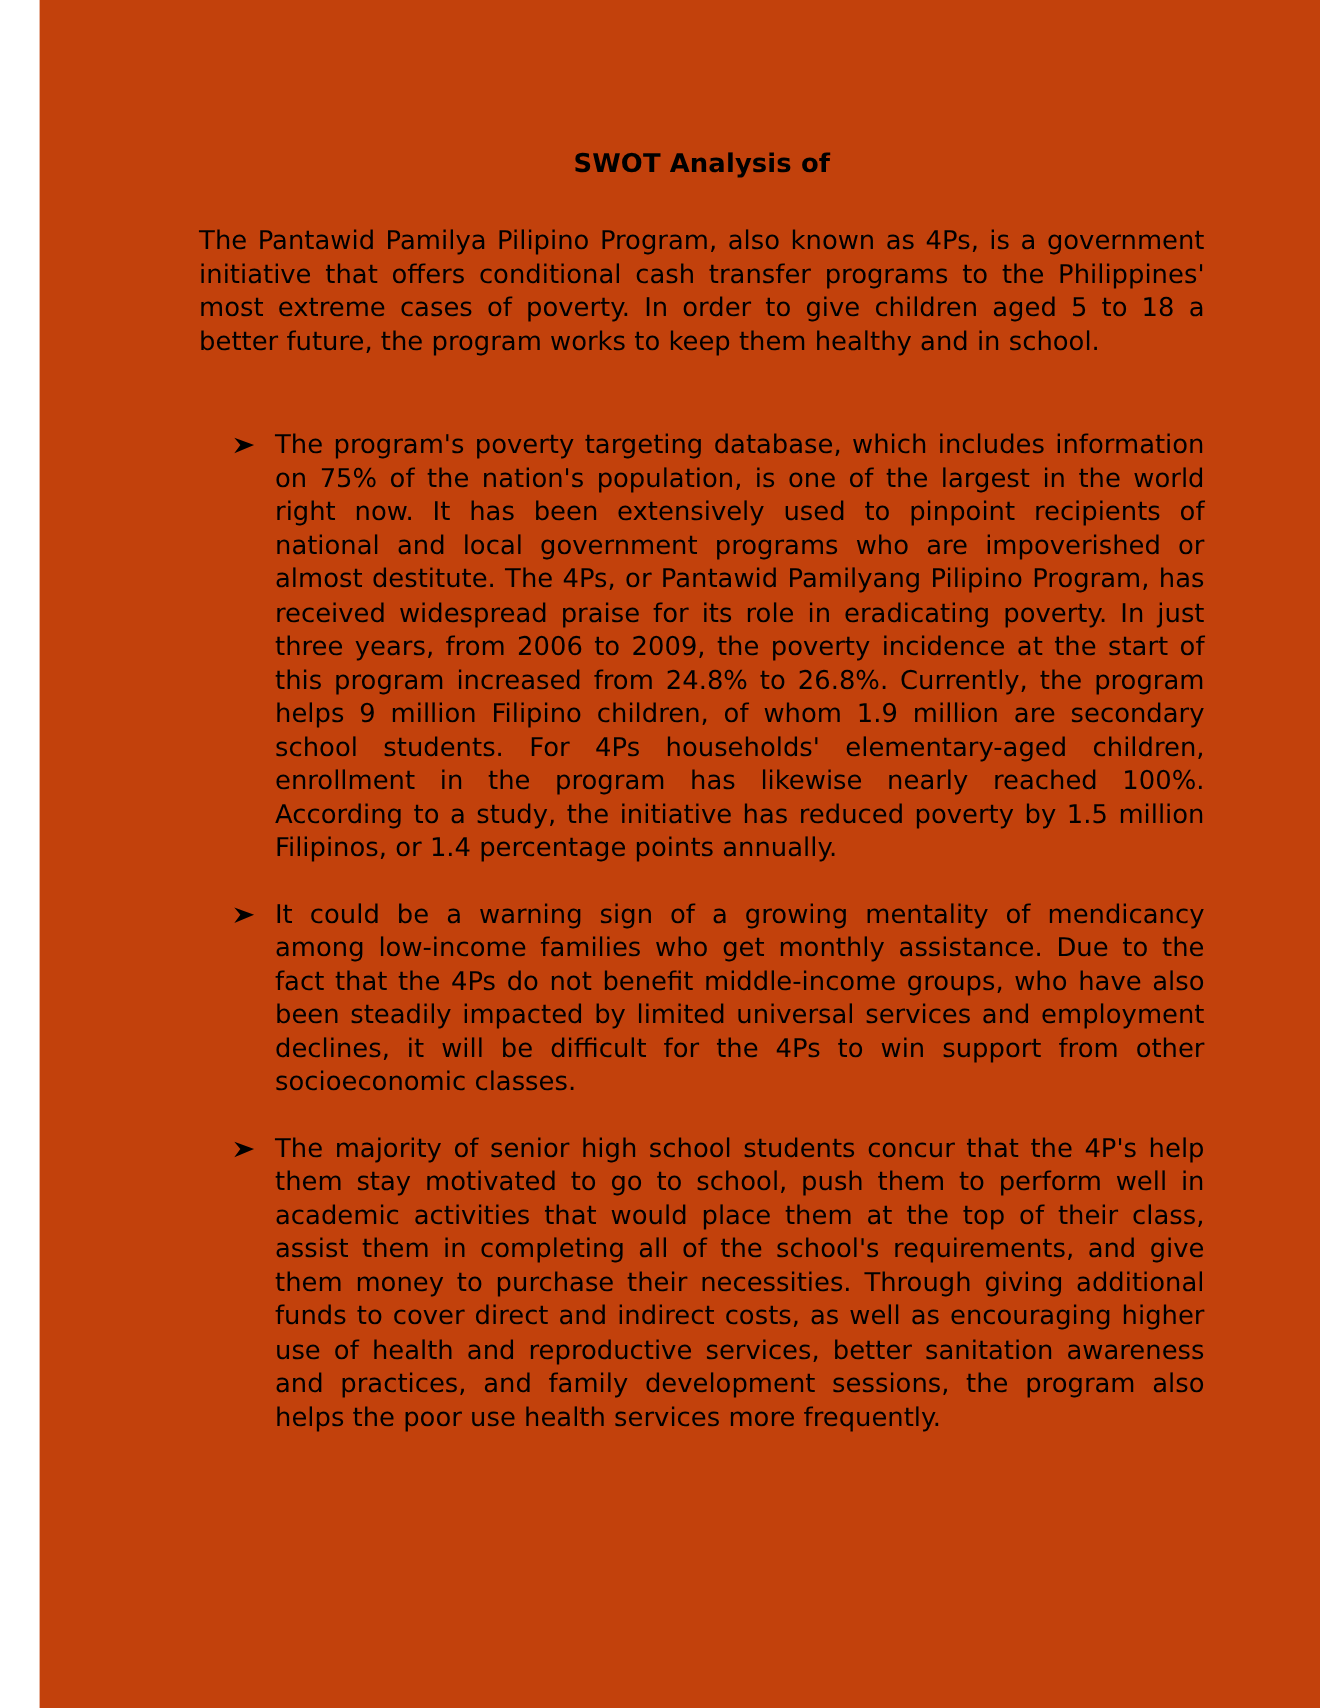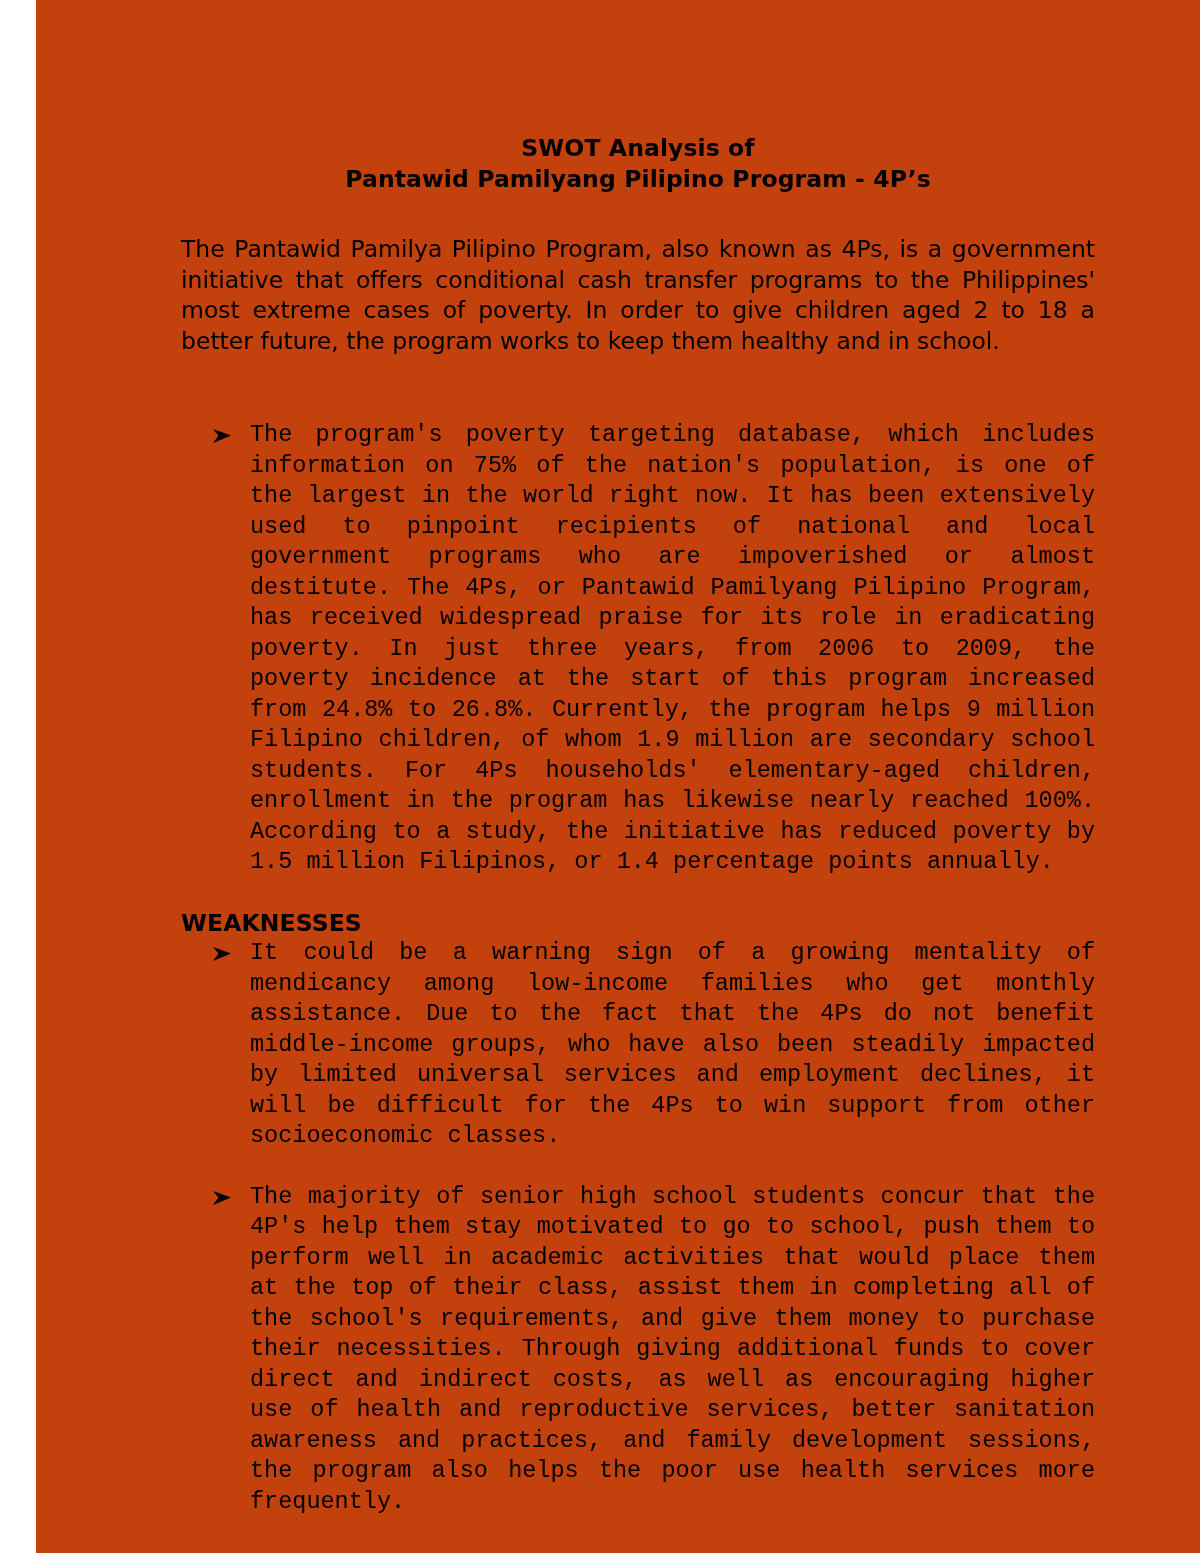--- a/index.html
+++ b/index.html
@@ -71,21 +71,20 @@
     padding: 0;
     list-style: none;
   }
   .bullet-item {
     position: relative;
     padding-left: 69px;
     font-size: 23.5px;
     line-height: 30.5px;
     text-align: justify;
     text-justify: inter-word;
-    font-family: Liberation Mono, monospace;
   }
   .bullet-marker {
     position: absolute;
     left: 31px;
     top: 0;
     width: 26px;
     height: 30.5px;
     line-height: 30.5px;
     font-size: 21px;
     text-align: left;
@@ -100,40 +99,38 @@
   }
 </style>
 </head>
 <body>
 
 <div class="page">
   <div class="content">
 
     <div class="doc-title">
       <span class="title-line">SWOT Analysis of</span>
-      <span class="title-line">Pantawid Pamilyang Pilipino Program - 4P’s</span>
     </div>
 
-    <p class="intro">The Pantawid Pamilya Pilipino Program, also known as 4Ps, is a government initiative that offers conditional cash transfer programs to the Philippines' most extreme cases of poverty. In order to give children aged 2 to 18 a better future, the program works to keep them healthy and in school.</p>
+    <p class="intro">The Pantawid Pamilya Pilipino Program, also known as 4Ps, is a government initiative that offers conditional cash transfer programs to the Philippines' most extreme cases of poverty. In order to give children aged 5 to 18 a better future, the program works to keep them healthy and in school.</p>
 
     <div class="section first-section">
       <ul class="bullet-list">
         <li class="bullet-item">
           <span class="bullet-marker">
             <svg width="22" height="16" viewBox="0 0 22 16" aria-hidden="true">
               <path d="M1 1 L19 7.6 L1 15 L6.5 7.6 Z" fill="#000000"></path>
             </svg>
           </span>
           <span class="body-text">The program's poverty targeting database, which includes information on 75% of the nation's population, is one of the largest in the world right now. It has been extensively used to pinpoint recipients of national and local government programs who are impoverished or almost destitute. The 4Ps, or Pantawid Pamilyang Pilipino Program, has received widespread praise for its role in eradicating poverty. In just three years, from 2006 to 2009, the poverty incidence at the start of this program increased from 24.8% to 26.8%. Currently, the program helps 9 million Filipino children, of whom 1.9 million are secondary school students. For 4Ps households' elementary-aged children, enrollment in the program has likewise nearly reached 100%. According to a study, the initiative has reduced poverty by 1.5 million Filipinos, or 1.4 percentage points annually.</span>
         </li>
       </ul>
     </div>
 
     <div class="section">
-      <div class="section-heading">WEAKNESSES</div>
       <ul class="bullet-list">
         <li class="bullet-item">
           <span class="bullet-marker">
             <svg width="22" height="16" viewBox="0 0 22 16" aria-hidden="true">
               <path d="M1 1 L19 7.6 L1 15 L6.5 7.6 Z" fill="#000000"></path>
             </svg>
           </span>
           <span class="body-text">It could be a warning sign of a growing mentality of mendicancy among low-income families who get monthly assistance. Due to the fact that the 4Ps do not benefit middle-income groups, who have also been steadily impacted by limited universal services and employment declines, it will be difficult for the 4Ps to win support from other socioeconomic classes.</span>
         </li>
       </ul>

